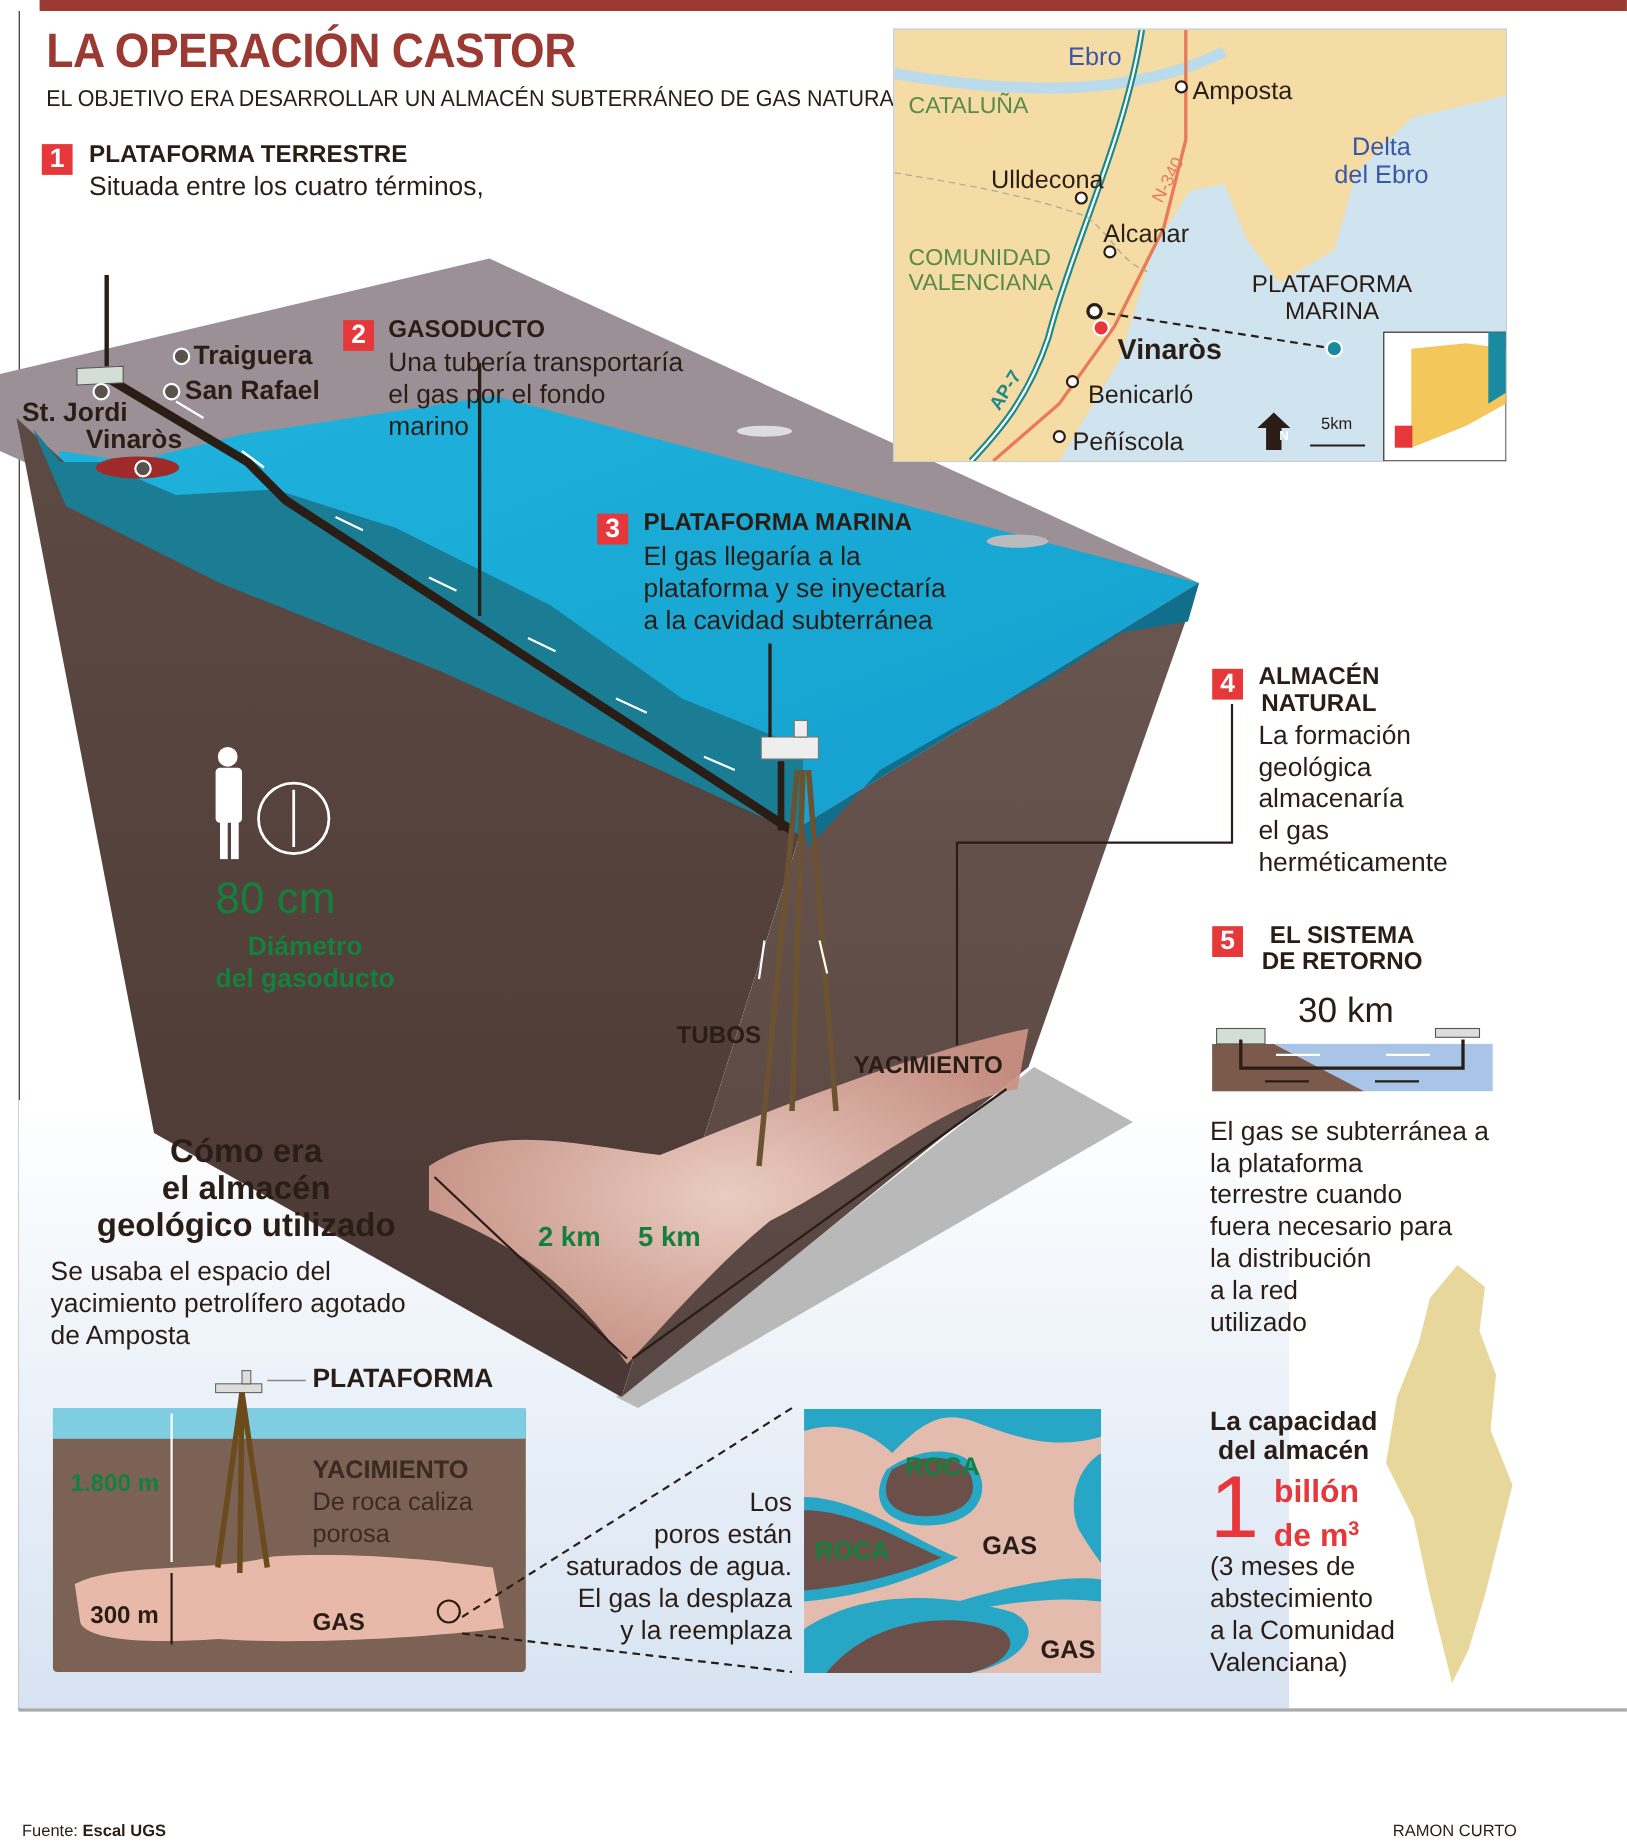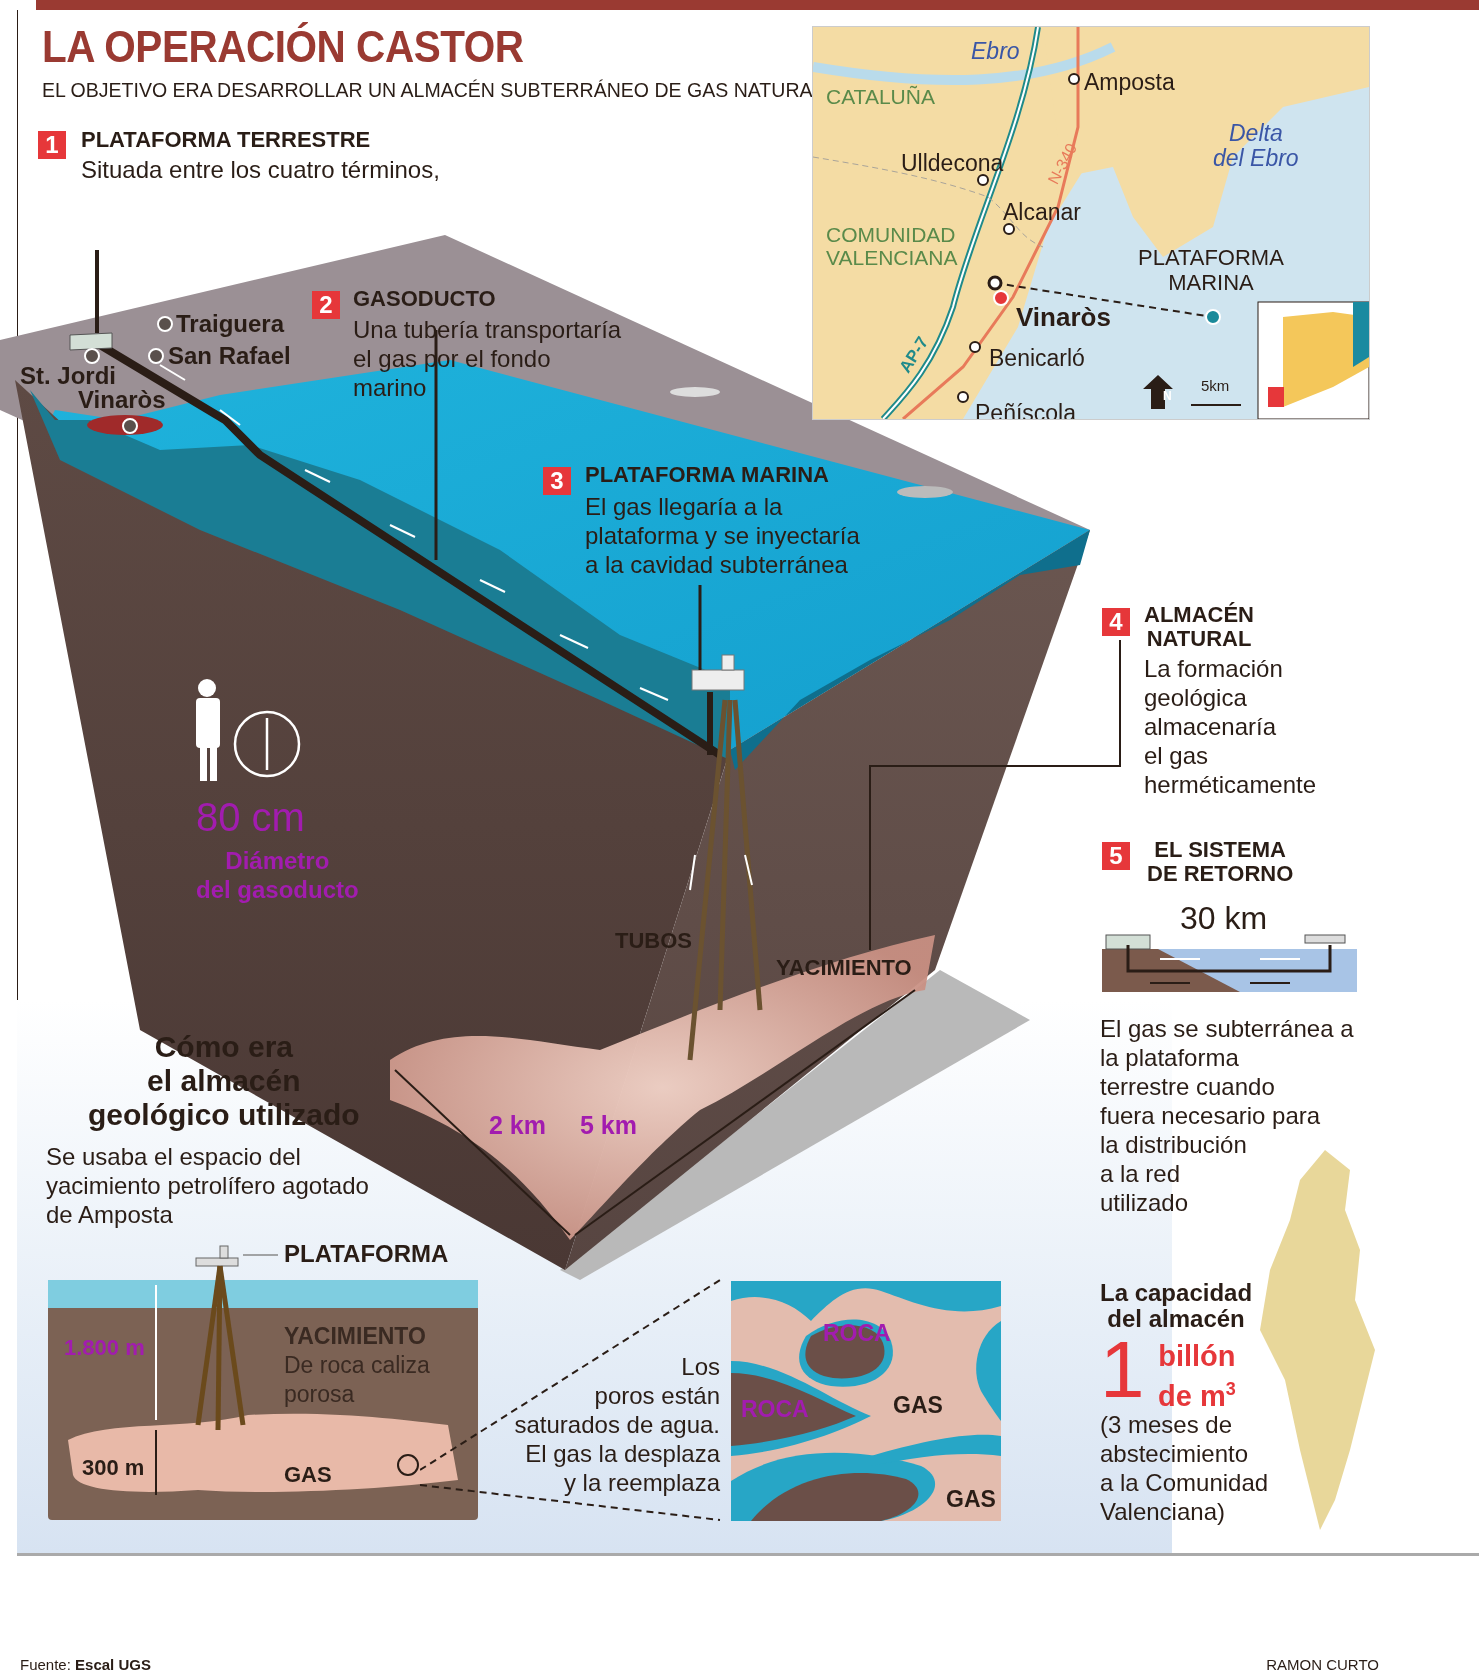--- a/index.html
+++ b/index.html
@@ -11,24 +11,24 @@
   .title{left:42px;top:22px;font-size:44px;font-weight:bold;color:#9a3a32;letter-spacing:-0.5px;transform:scaleX(0.92);transform-origin:left;}
   .subtitle{left:42px;top:78px;font-size:21px;transform:scaleX(0.93);transform-origin:left;white-space:nowrap;}
   .badge{width:28px;height:28px;background:#e6373a;color:#fff;font-weight:bold;font-size:24px;text-align:center;line-height:28px;}
   .h-label{font-weight:bold;font-size:22px;line-height:24px;text-align:center;}
   .body-text{font-size:24px;line-height:29px;}
   .sea-light{background:#cfe4ef;}
   .map-land{fill:#f4dca4;}
   .map{left:868px;top:26px;width:601px;height:420px;overflow:hidden;}
   .map-label{position:absolute;white-space:nowrap;}
   .green{color:#5a8a4a;font-size:21px;line-height:23px;}
-  .blue-it{color:#3a56a6;font-style:italic;font-size:23px;line-height:25px;}
+  .blue-it{color:#3a56a6;font-size:23px;line-height:25px;}
   .city{font-size:23px;}
   .bgpanel{left:17px;top:1000px;width:1155px;height:553px;background:linear-gradient(#fff 0%,#e6eef7 60%,#d7e3f2 100%);}
-  .white-text{color:#a21caf;}
+  .white-text{color:#15803d;}
 </style>
 </head>
 <body>
 
 <div class="abs topbar"></div>
 <div class="abs frame-left"></div>
 <div class="abs bgpanel"></div>
 <div class="abs" style="left:1172px;top:1000px;width:307px;height:553px;background:#fff;"></div>
 <div class="abs frame-bottom"></div>
 
@@ -194,21 +194,21 @@
   <div class="map-label blue-it" style="left:158px;top:12px;">Ebro</div>
   <div class="map-label blue-it" style="left:400px;top:94px;text-align:center;">
     <div>Delta</div>
     <div>del Ebro</div>
   </div>
   <div class="map-label city" style="left:271px;top:42px;">Amposta</div>
   <div class="map-label city" style="left:88px;top:123px;">Ulldecona</div>
   <div class="map-label city" style="left:190px;top:172px;">Alcanar</div>
   <div class="map-label city" style="left:203px;top:275px;font-weight:bold;font-size:26px;">Vinaròs</div>
   <div class="map-label city" style="left:176px;top:318px;">Benicarló</div>
-  <div class="map-label city" style="left:162px;top:361px;margin-top:12px;">Peñíscola</div>
+  <div class="map-label city" style="left:162px;top:361px;">Peñíscola</div>
   <div class="map-label" style="left:228px;top:128px;color:#e87a5a;font-size:16px;transform:rotate(-62deg);">N-340</div>
   <div class="map-label" style="left:82px;top:318px;color:#1f8a8a;font-size:17px;font-weight:bold;transform:rotate(-58deg);">AP-7</div>
   <div class="map-label" style="left:325px;top:218px;font-size:22px;text-align:center;line-height:25px;">
     <div>PLATAFORMA</div>
     <div>MARINA</div>
   </div>
   <div class="map-label" style="left:350px;top:362px;color:#fff;font-weight:bold;font-size:12px;">N</div>
   <div class="map-label" style="left:388px;top:350px;font-size:15px;">5km</div>
 </div>
 

